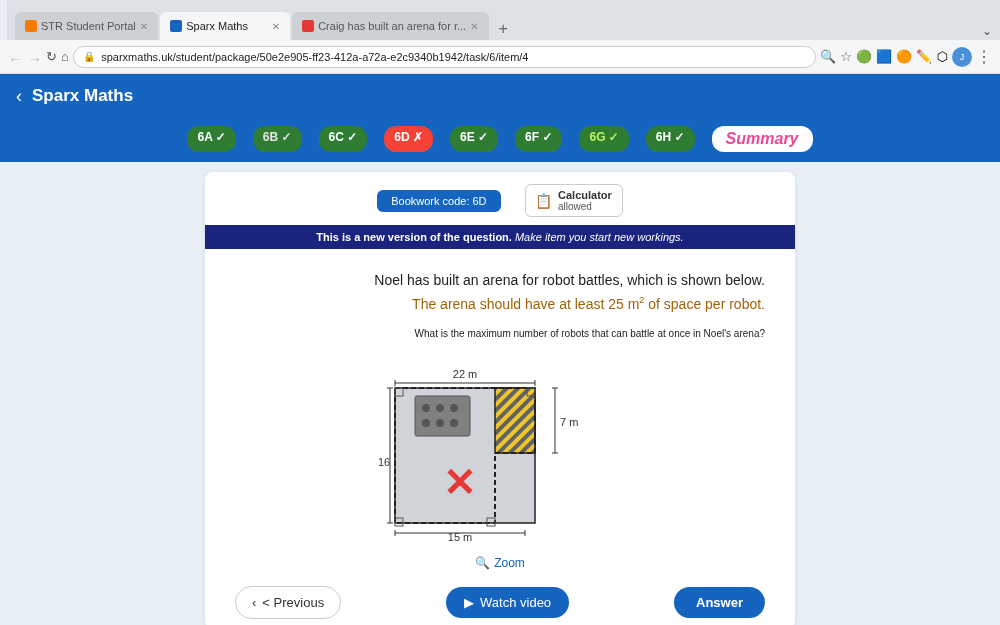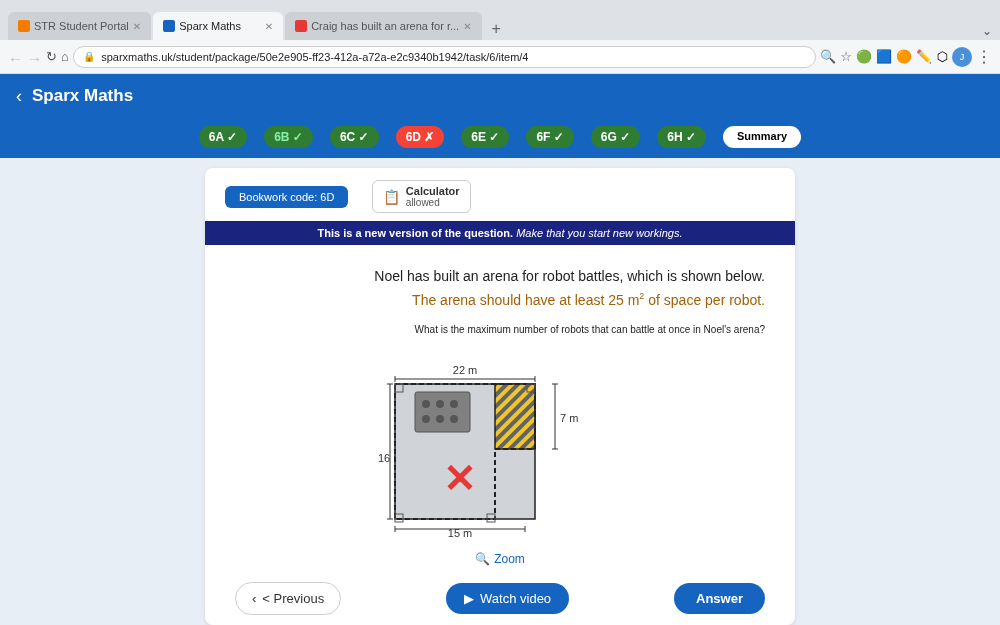--- a/index.html
+++ b/index.html
@@ -1,21 +1,21 @@
 <!DOCTYPE html>
 <html><head>
   <meta charset="utf-8">
   <style>
     * { box-sizing: border-box; margin: 0; padding: 0; }
     body { font-family: Arial, sans-serif; background: #e8eef5; width: 1000px; height: 625px; overflow: hidden; }
   </style>
 </head>
 <body>
 
-<div style="background:#dee1e6; height:40px; display:flex; align-items:flex-end; padding:0 8px 0; gap:2px;">
+<div style="background:#dee1e6; height:40px; display:flex; align-items:flex-end; padding:0 8px 0; gap:2px;margin-left:7px;">
 
   <div style="display:flex;align-items:center;background:#cdd0d5;padding:0 10px;height:28px;border-radius:6px 6px 0 0;font-size:11px;color:#555;gap:4px;min-width:130px;">
     <span style="width:12px;height:12px;background:#f57c00;border-radius:2px;display:inline-block;"></span>
     <span>STR Student Portal</span>
     <span style="margin-left:auto;font-size:10px;color:#888;">✕</span>
   </div>
   <div style="display:flex;align-items:center;background:#f5f6f8;padding:0 10px;height:28px;border-radius:6px 6px 0 0;font-size:11px;color:#222;gap:4px;min-width:130px;">
     <span style="width:12px;height:12px;background:#1565c0;border-radius:2px;display:inline-block;"></span>
     <span>Sparx Maths</span>
     <span style="margin-left:auto;font-size:10px;color:#888;">✕</span>
@@ -55,47 +55,47 @@
 
 <div style="background:#1565c0;height:44px;display:flex;align-items:center;padding:0 16px;justify-content:space-between;">
   <div style="display:flex;align-items:center;gap:10px;">
     <button style="background:none;border:none;color:white;font-size:18px;cursor:pointer;line-height:1;">‹</button>
     <span style="color:white;font-weight:bold;font-size:17px;">Sparx Maths</span>
   </div>
 </div>
 
 <div style="background:#1565c0;padding:8px 0 10px;display:flex;justify-content:center;gap:17px;">
   <div style="background:#2e7d32;padding:4px 10px;border-radius:12px;font-size:12px;font-weight:bold;color:white;cursor:pointer;">6A ✓</div>
-  <div style="background:#2e7d32;padding:4px 10px;border-radius:12px;font-size:12px;font-weight:bold;color:#86efac;cursor:pointer;">6B ✓</div>
+  <div style="background:#2e7d32;padding:4px 10px;border-radius:12px;font-size:12px;font-weight:bold;color:#e5e5e5;cursor:pointer;">6B ✓</div>
   <div style="background:#2e7d32;padding:4px 10px;border-radius:12px;font-size:12px;font-weight:bold;color:white;cursor:pointer;">6C ✓</div>
   <div style="background:#f44336;padding:4px 10px;border-radius:12px;font-size:12px;font-weight:bold;color:white;cursor:pointer;">6D ✗</div>
   <div style="background:#2e7d32;padding:4px 10px;border-radius:12px;font-size:12px;font-weight:bold;color:white;cursor:pointer;">6E ✓</div>
   <div style="background:#2e7d32;padding:4px 10px;border-radius:12px;font-size:12px;font-weight:bold;color:white;cursor:pointer;">6F ✓</div>
-  <div style="background:#2e7d32;padding:4px 10px;border-radius:12px;font-size:12px;font-weight:bold;color:#ffffff;cursor:pointer;">6G ✓</div>
+  <div style="background:#2e7d32;padding:4px 10px;border-radius:12px;font-size:12px;font-weight:bold;color:#bef264;cursor:pointer;">6G ✓</div>
   <div style="background:#2e7d32;padding:4px 10px;border-radius:12px;font-size:12px;font-weight:bold;color:white;cursor:pointer;">6H ✓</div>
-  <div style="background:white;color:#000000;padding:4px 14px;border-radius:12px;font-size:11px;font-weight:bold;cursor:pointer;">Summary</div>
+  <div style="background:white;color:#ec4899;padding:4px 14px;border-radius:12px;font-size:16px;font-weight:bold;cursor:pointer;font-style:italic;">Summary</div>
 </div>
 
 <div style="background:#e8eef5;padding:10px 0;display:flex;justify-content:center;">
   <div style="background:white;border-radius:8px;width:590px;box-shadow:0 1px 4px rgba(0,0,0,0.1);">
 
-    <div style="display:flex;align-items:center;gap:24px;padding:12px 20px 8px;">
+    <div style="display:flex;justify-content:center;align-items:center;gap:24px;padding:12px 20px 8px;">
       <button style="background:#1565c0;color:white;font-size:11px;padding:5px 14px;border-radius:6px;cursor:pointer;border:none;">Bookwork code: 6D</button>
       <div style="display:flex;align-items:center;gap:5px;font-size:11px;color:#333;border:1px solid #ccc;border-radius:6px;padding:4px 10px;">
         <span style="font-size:14px;color:#1565c0;">📋</span>
         <div>
           <div style="font-weight:bold;font-size:11px;">Calculator</div>
           <div style="font-size:10px;color:#555;">allowed</div>
         </div>
       </div>
     </div>
 
     <div style="background:#1a237e;color:white;font-size:11px;text-align:center;padding:6px 10px;">
       <strong>This is a new version of the question.</strong>
-      <span style="font-style:italic;">Make that you start new workings.</span>
+      <span style="font-style:italic;">Make item you start new workings.</span>
     </div>
 
     <div style="padding:20px 30px 6px;text-align:right;">
       <p style="font-size:14px;color:#222;line-height:1.7;">Noel has built an arena for robot battles, which is shown below.</p>
       <p style="font-size:14px;color:#a16207;line-height:1.7;">The arena should have at least 25 m<span style="font-size:9px;vertical-align:super;">2</span> of space per robot.</p>
       <p style="font-size:10px;color:#222;line-height:1.7;margin-top:8px;">What is the maximum number of robots that can battle at once in Noel's arena?</p>
     </div>
 
     <div style="display:flex;flex-direction:column;align-items:center;margin:10px 0 4px;position:relative;">
       <div style="position:relative;">

